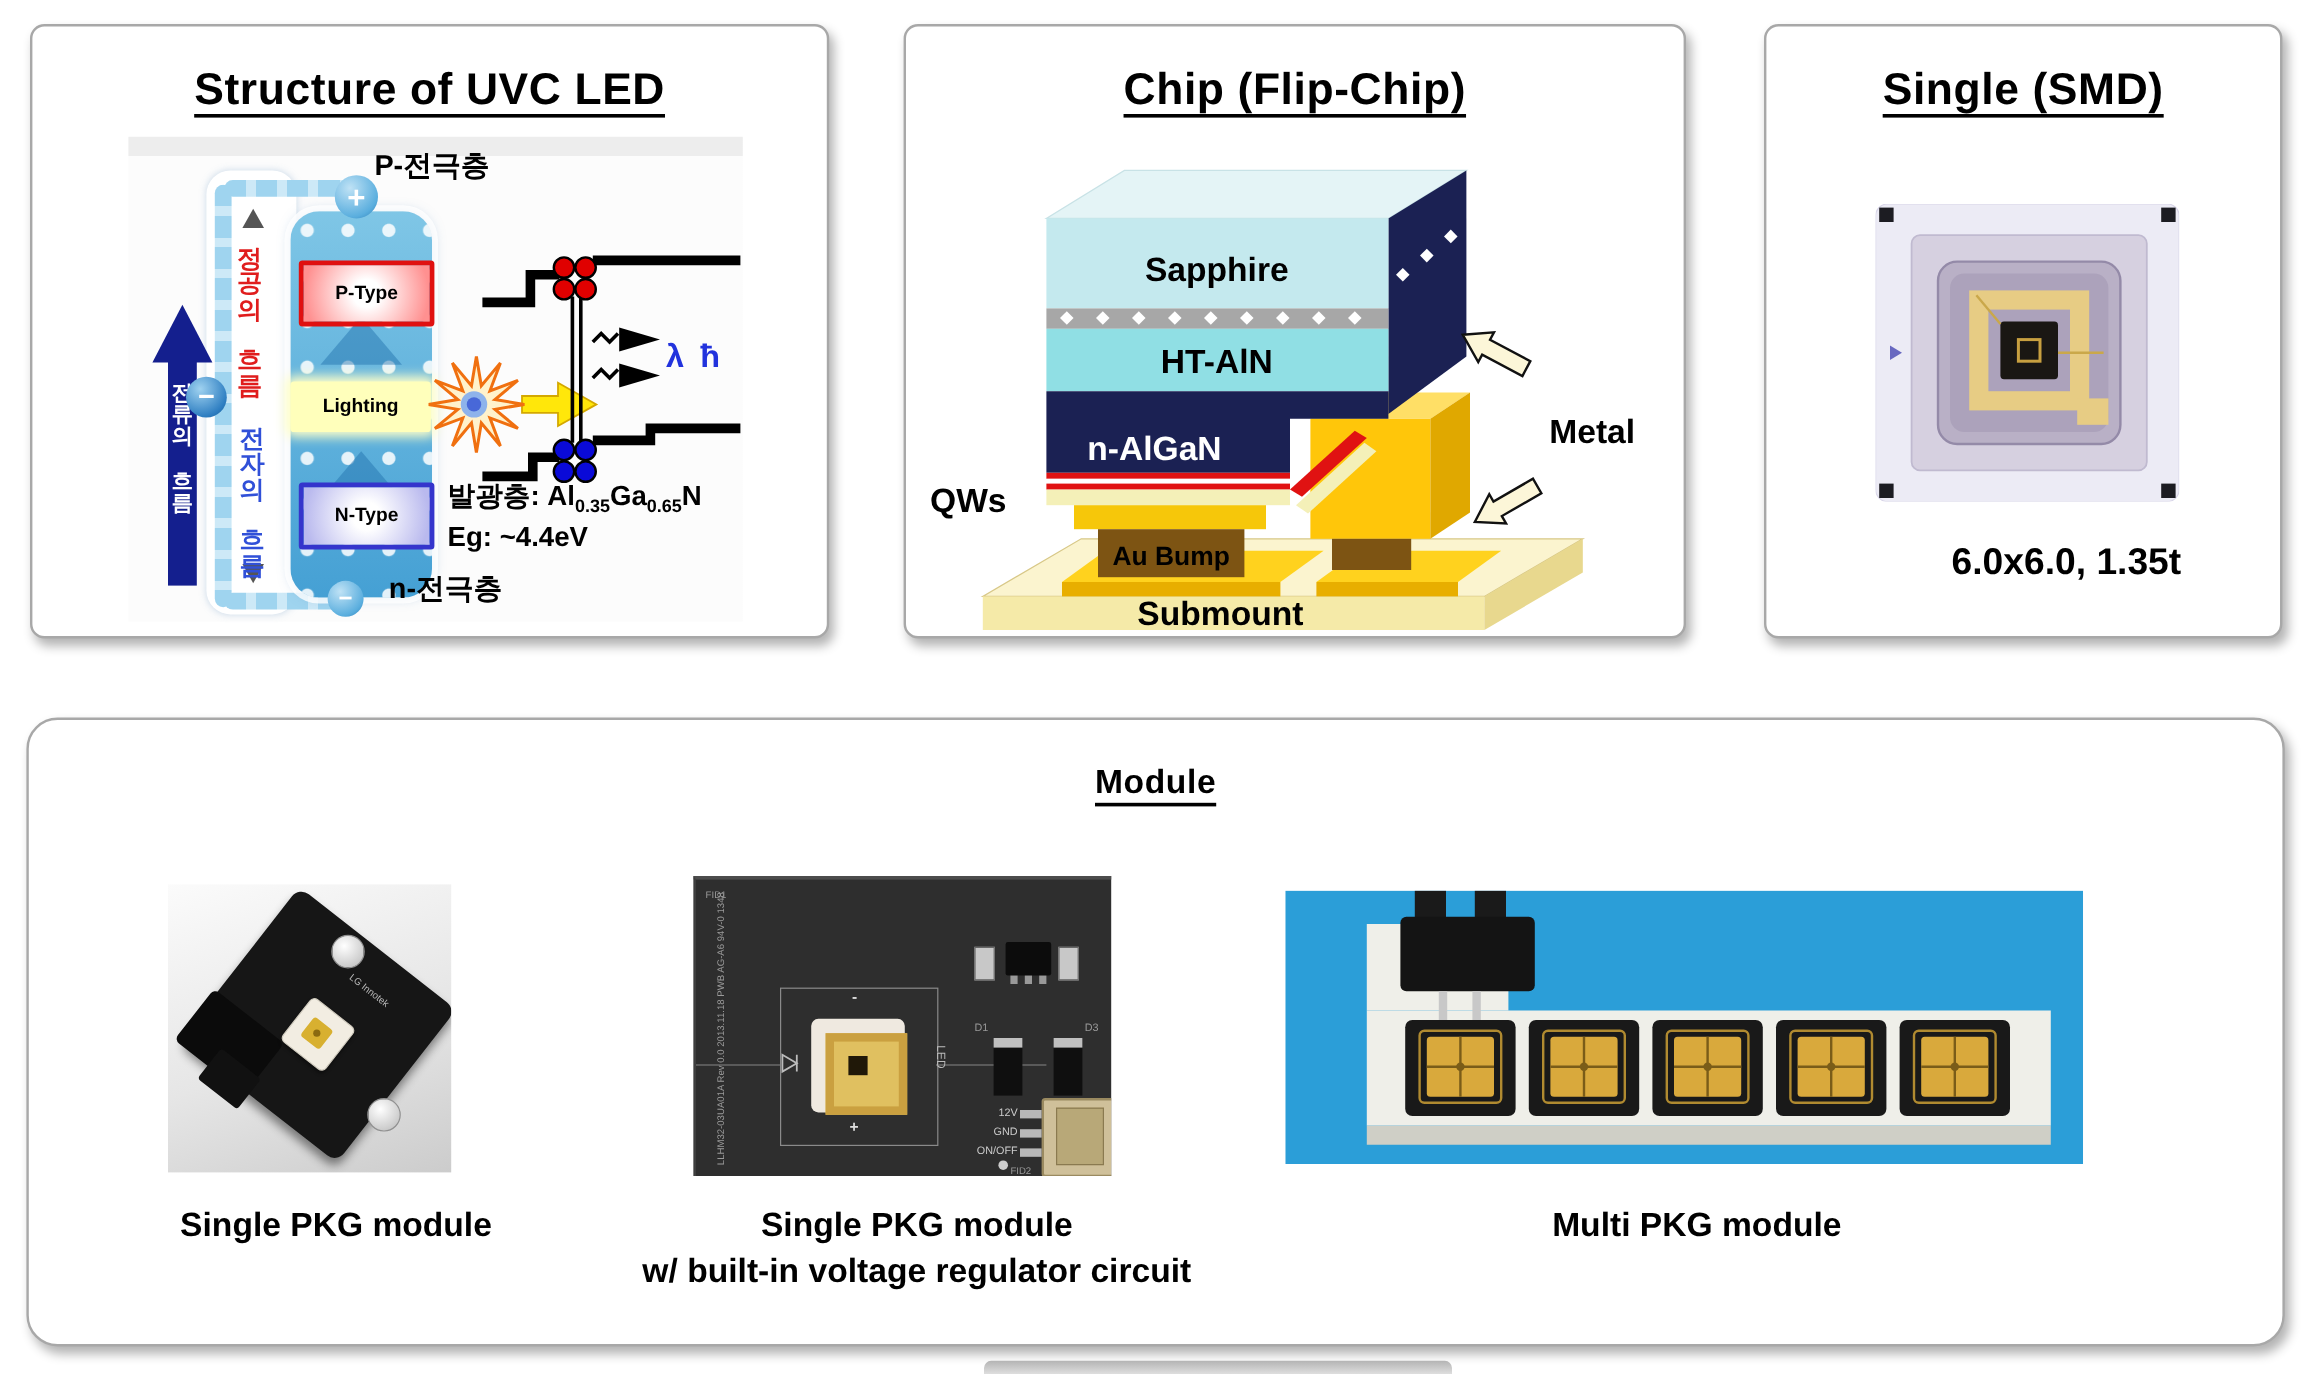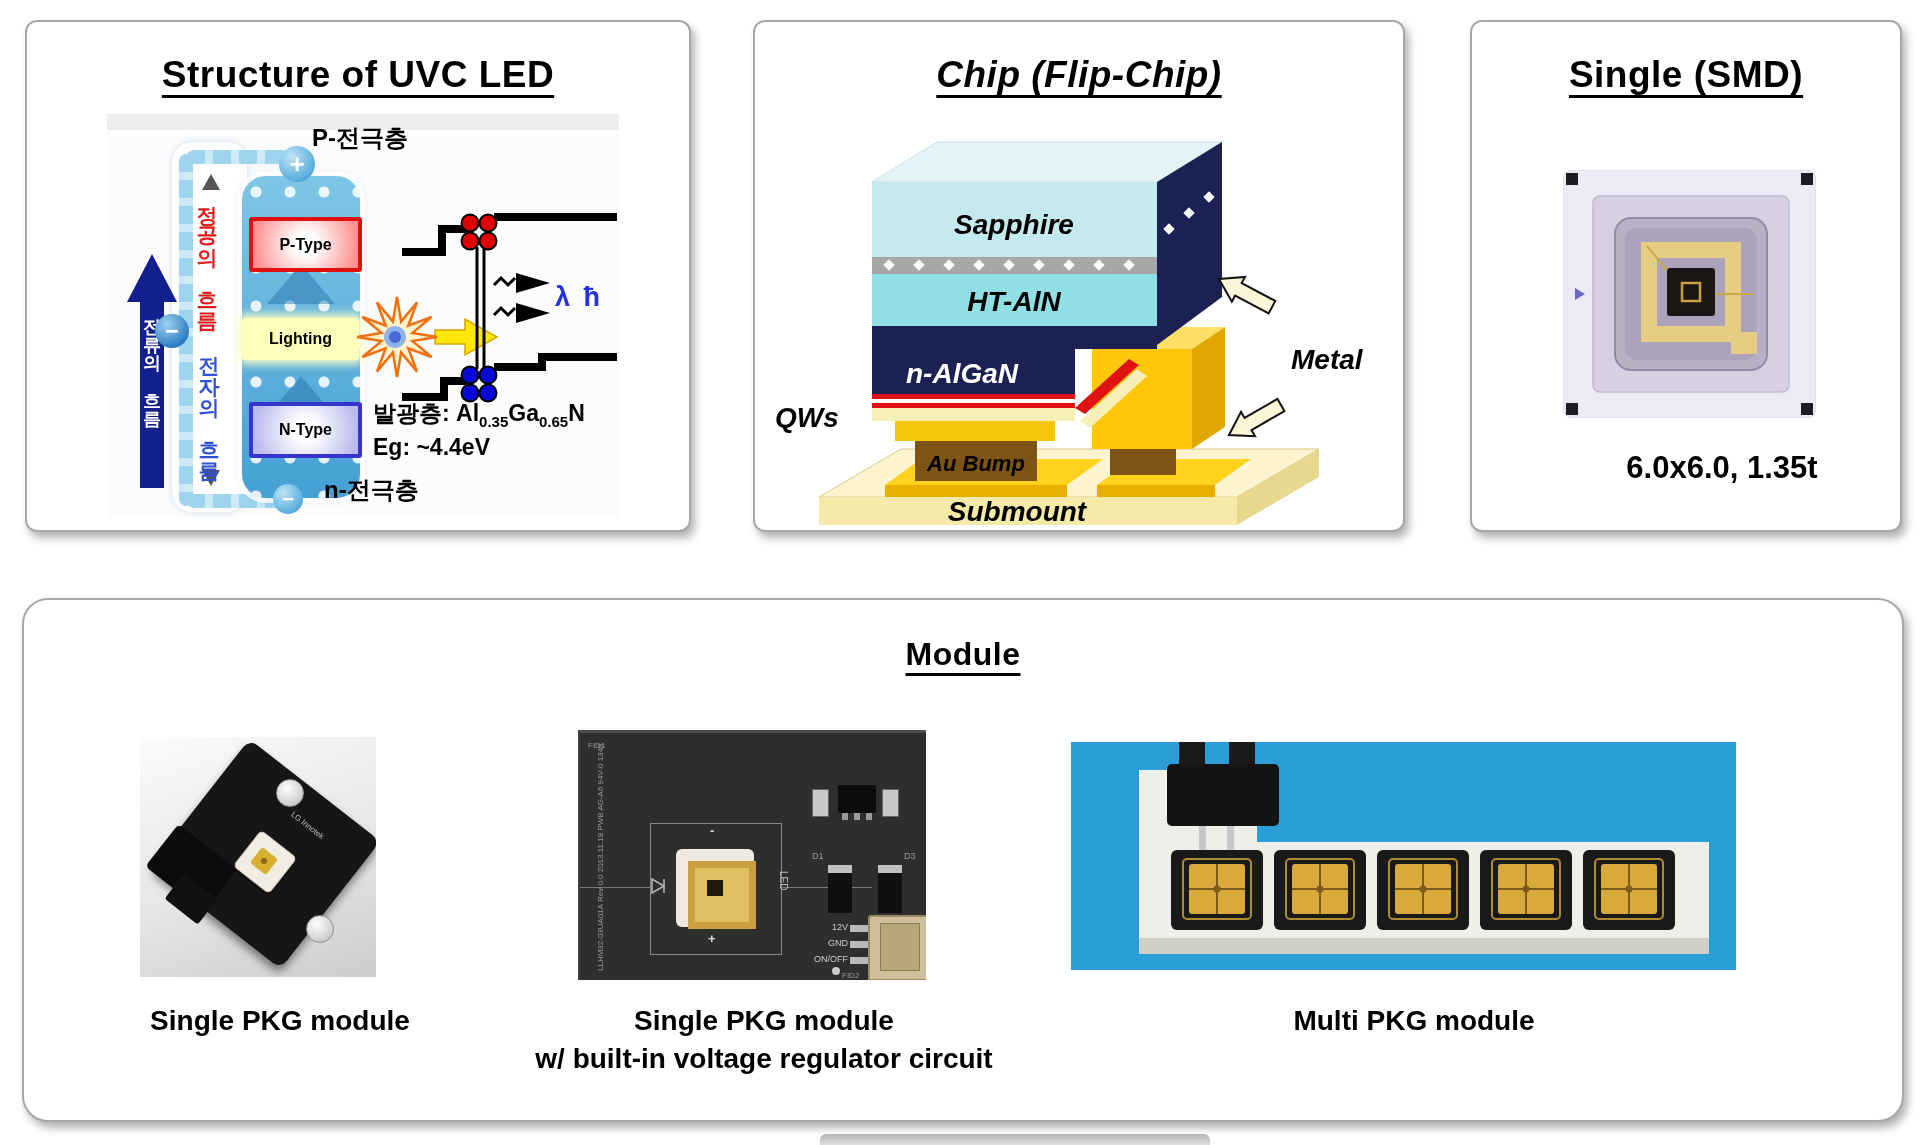--- a/index.html
+++ b/index.html
@@ -133,21 +133,21 @@
 
       <div class="abs bold" style="left:448px;top:168px;font-size:27px;color:#2233dd;letter-spacing:3px;">λ ħ</div>
 
       <div class="abs bold" style="left:266px;top:284px;font-size:23px;white-space:nowrap;">
         <span>발광층: Al</span><sub style="font-size:15px;">0.35</sub><span>Ga</span><sub style="font-size:15px;">0.65</sub><span>N</span>
       </div>
       <div class="abs bold" style="left:266px;top:320px;font-size:23px;">Eg: ~4.4eV</div>
     </div>
   </div>
 
-  <div class="panel" style="left:753px;top:20px;width:648px;height:508px;font-style:italic;">
+  <div class="panel" style="left:753px;top:20px;width:648px;height:508px;">
     <div class="ptitle" style="top:32px;">
       <span>Chip (Flip-Chip)</span>
     </div>
 
     <svg class="abs" style="left:12px;top:75px;" width="625" height="430" viewBox="0 0 625 430">
 
       <polygon points="52,400 470,400 552,352 134,352" fill="#fbf4cf" stroke="#d8c888" stroke-width="1"></polygon>
       <rect x="52" y="400" width="418" height="28" fill="#f5eaa8"></rect>
       <polygon points="470,400 552,352 552,380 470,428" fill="#e8d88e"></polygon>
 
@@ -232,21 +232,21 @@
       <rect x="104" y="98" width="48" height="48" rx="3" fill="#1a1713"></rect>
       <rect x="119" y="113" width="18" height="18" fill="none" stroke="#c8a040" stroke-width="2.5"></rect>
       <line x1="104" y1="100" x2="84" y2="76" stroke="#caa84a" stroke-width="2"></line>
       <line x1="152" y1="124" x2="190" y2="124" stroke="#caa84a" stroke-width="2"></line>
     </svg>
 
     <div class="abs bold" style="left:0;top:428px;width:100%;text-align:center;font-size:31px;padding-left:36px;">6.0x6.0, 1.35t</div>
   </div>
 
   <div class="panel" style="left:22px;top:598px;width:1878px;height:520px;border-radius:26px;">
-    <div class="ptitle" style="top:36px;font-size:32px;">
+    <div class="ptitle" style="top:36px;font-size:28px;">
       <span>Module</span>
     </div>
 
     <div class="photo" style="left:116px;top:137px;width:236px;height:240px;
          background:linear-gradient(160deg,#fbfbfb 0%,#e6e6e6 55%,#cccccc 100%);">
       <div class="abs" style="left:42px;top:36px;width:166px;height:162px;background:#161616;border-radius:10px;
            transform:rotate(38deg);box-shadow:3px 5px 8px rgba(0,0,0,.45);"></div>
       <div class="abs" style="left:136px;top:42px;width:26px;height:26px;border-radius:50%;
            background:radial-gradient(circle at 38% 32%,#ffffff,#b8b8b8);border:1px solid #909090;"></div>
       <div class="abs" style="left:166px;top:178px;width:26px;height:26px;border-radius:50%;

